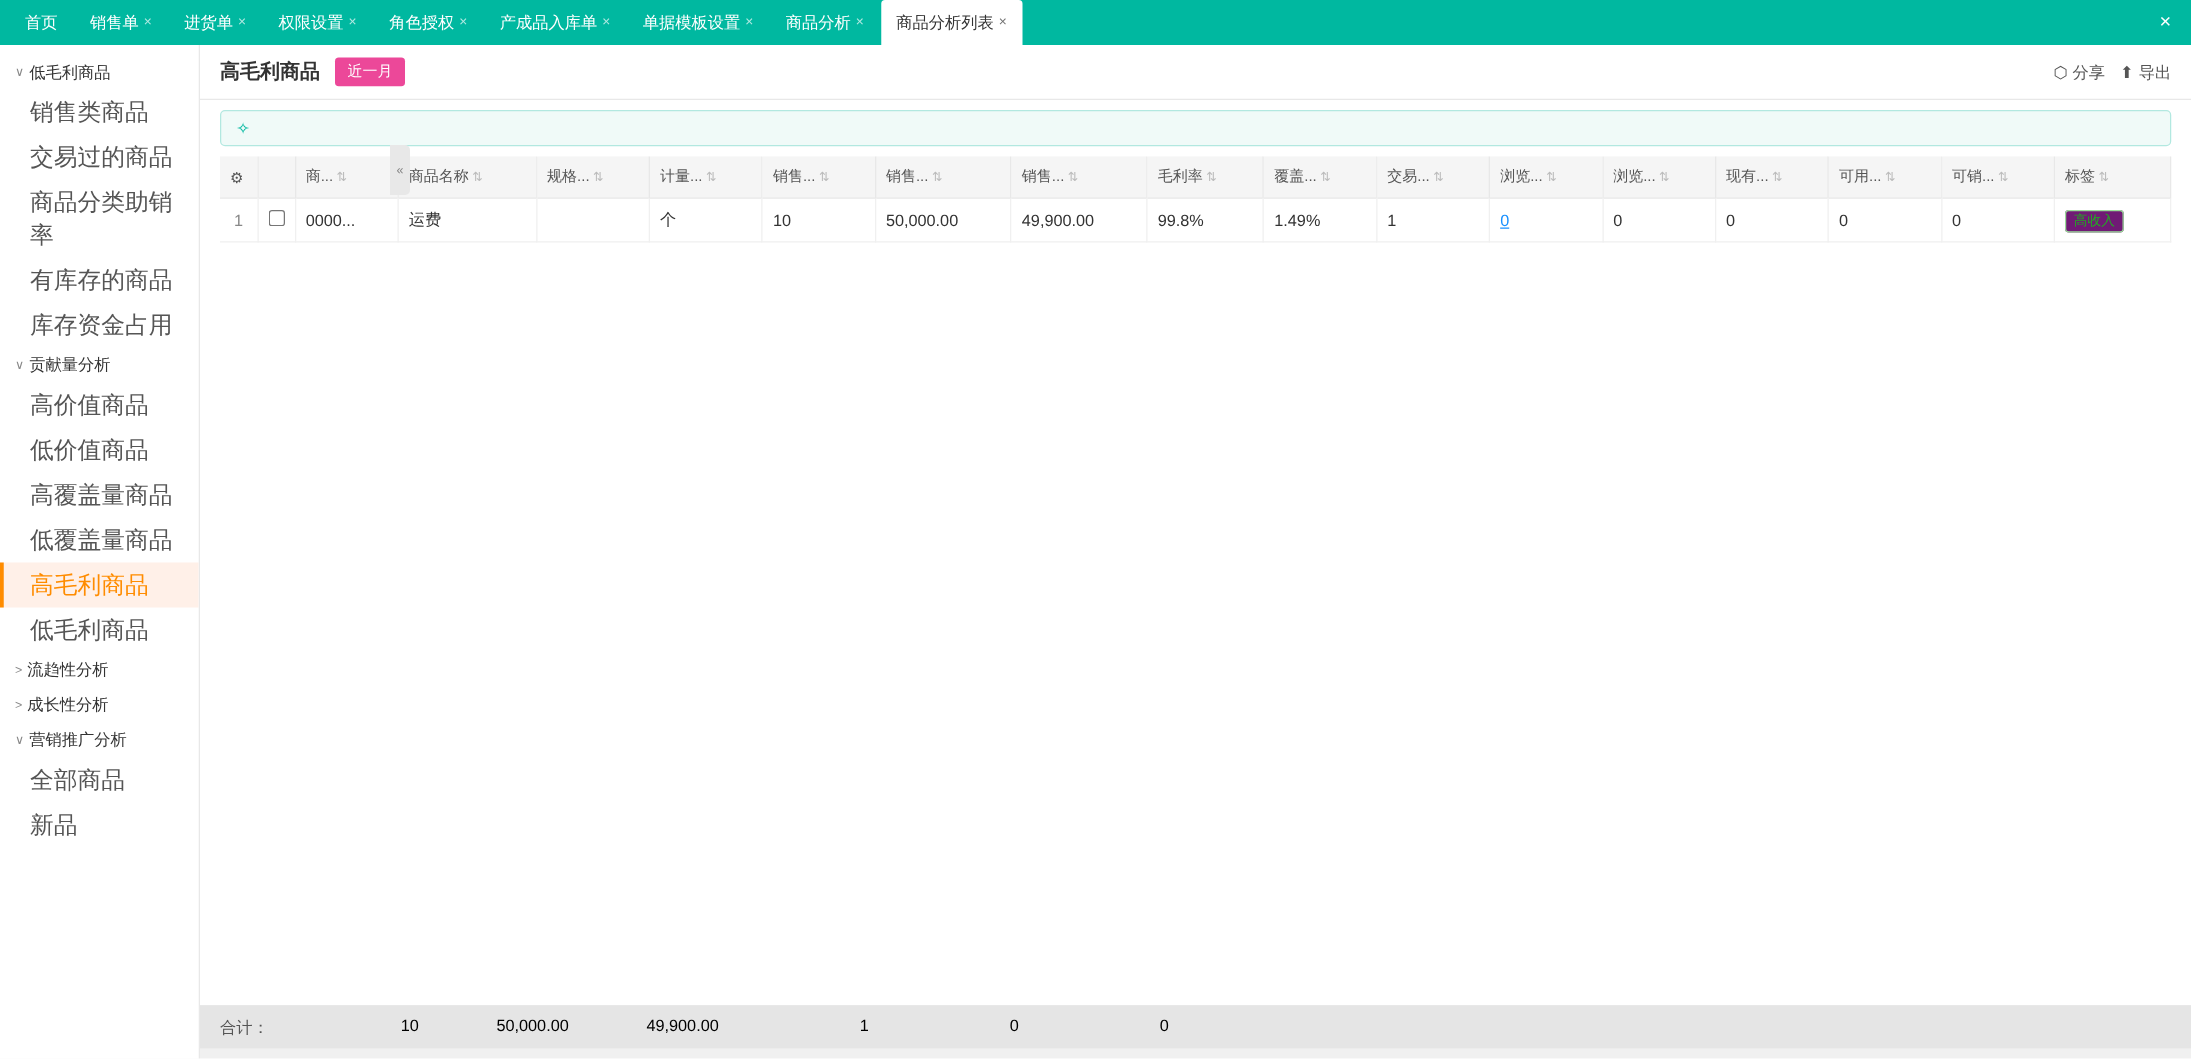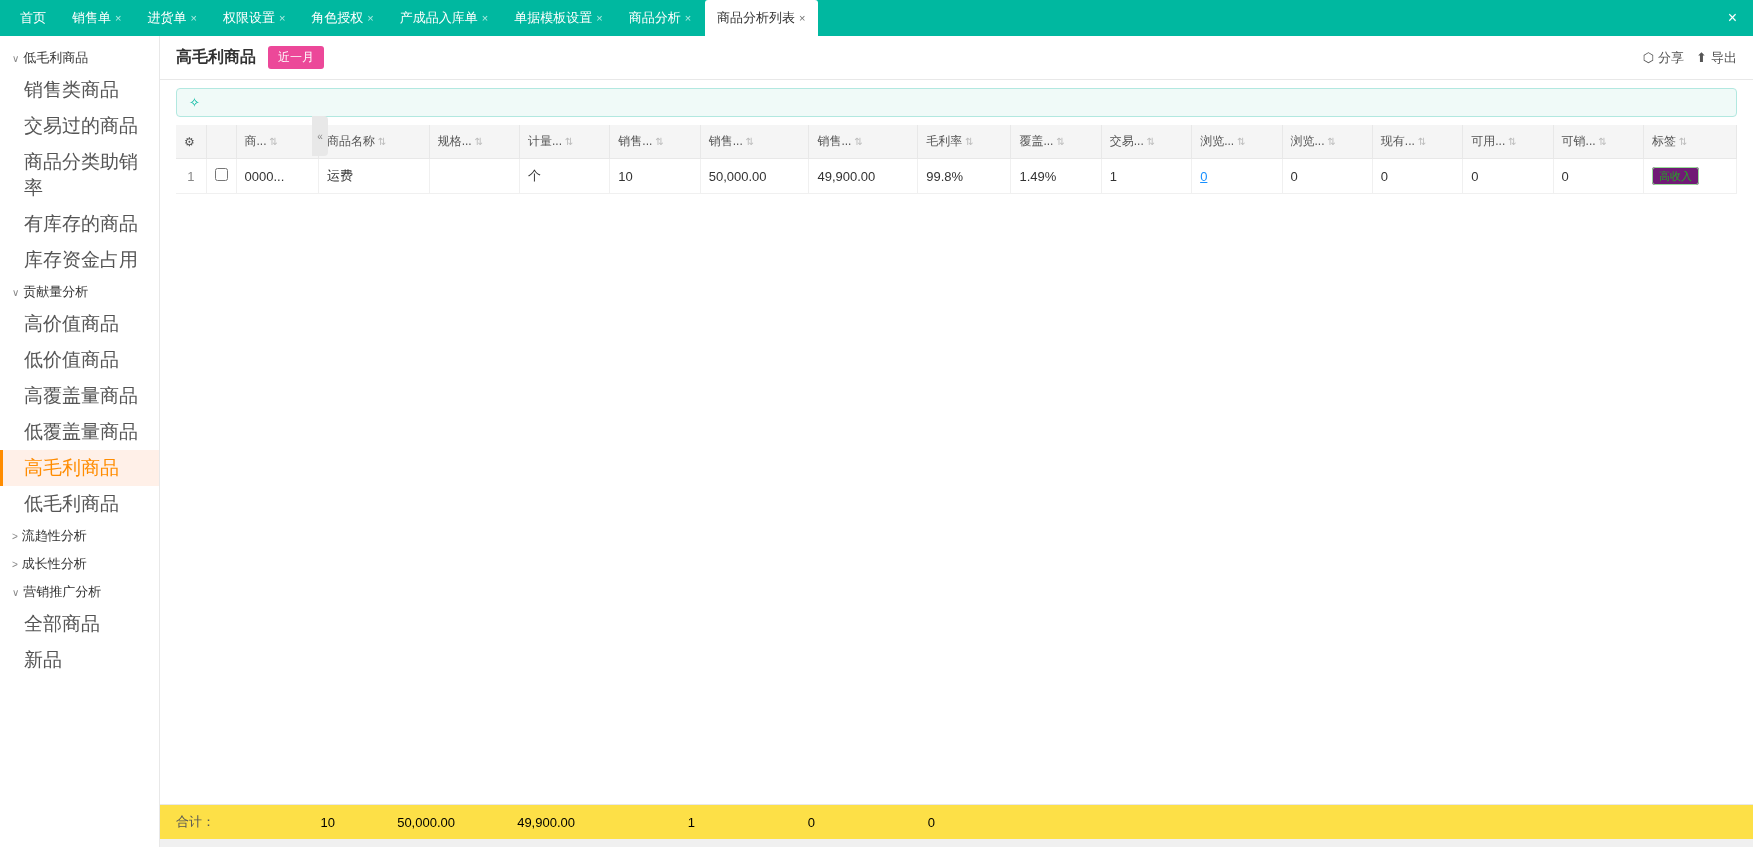--- a/index.html
+++ b/index.html
@@ -193,25 +193,25 @@
       border-bottom: 1px solid #f0f0f0;
       border-right: 1px solid #f0f0f0;
       white-space: nowrap;
     }
     .row-num { color: #888; text-align: center; width: 30px; }
     .tag-high { color: #22aa22; background: #701a75; border: 1px solid #99dd99; padding: 2px 6px; border-radius: 3px; font-size: 11px; }
     .link-cell { color: #1890ff; cursor: pointer; text-decoration: underline; }
 
     
     .table-footer {
-      background: #fde047;
+      background: #e5e5e5;
       border-top: 1px solid #e8e8e8;
       padding: 8px 16px;
       display: flex;
-      align-items: center;
+      align-items: flex-start;
       gap: 40px;
       flex-shrink: 0;
       font-size: 13px;
     }
     .footer-label { color: #555; }
     .footer-cell { min-width: 80px; text-align: right; }
 
     
     .bottom-scrollbar {
       height: 8px;

